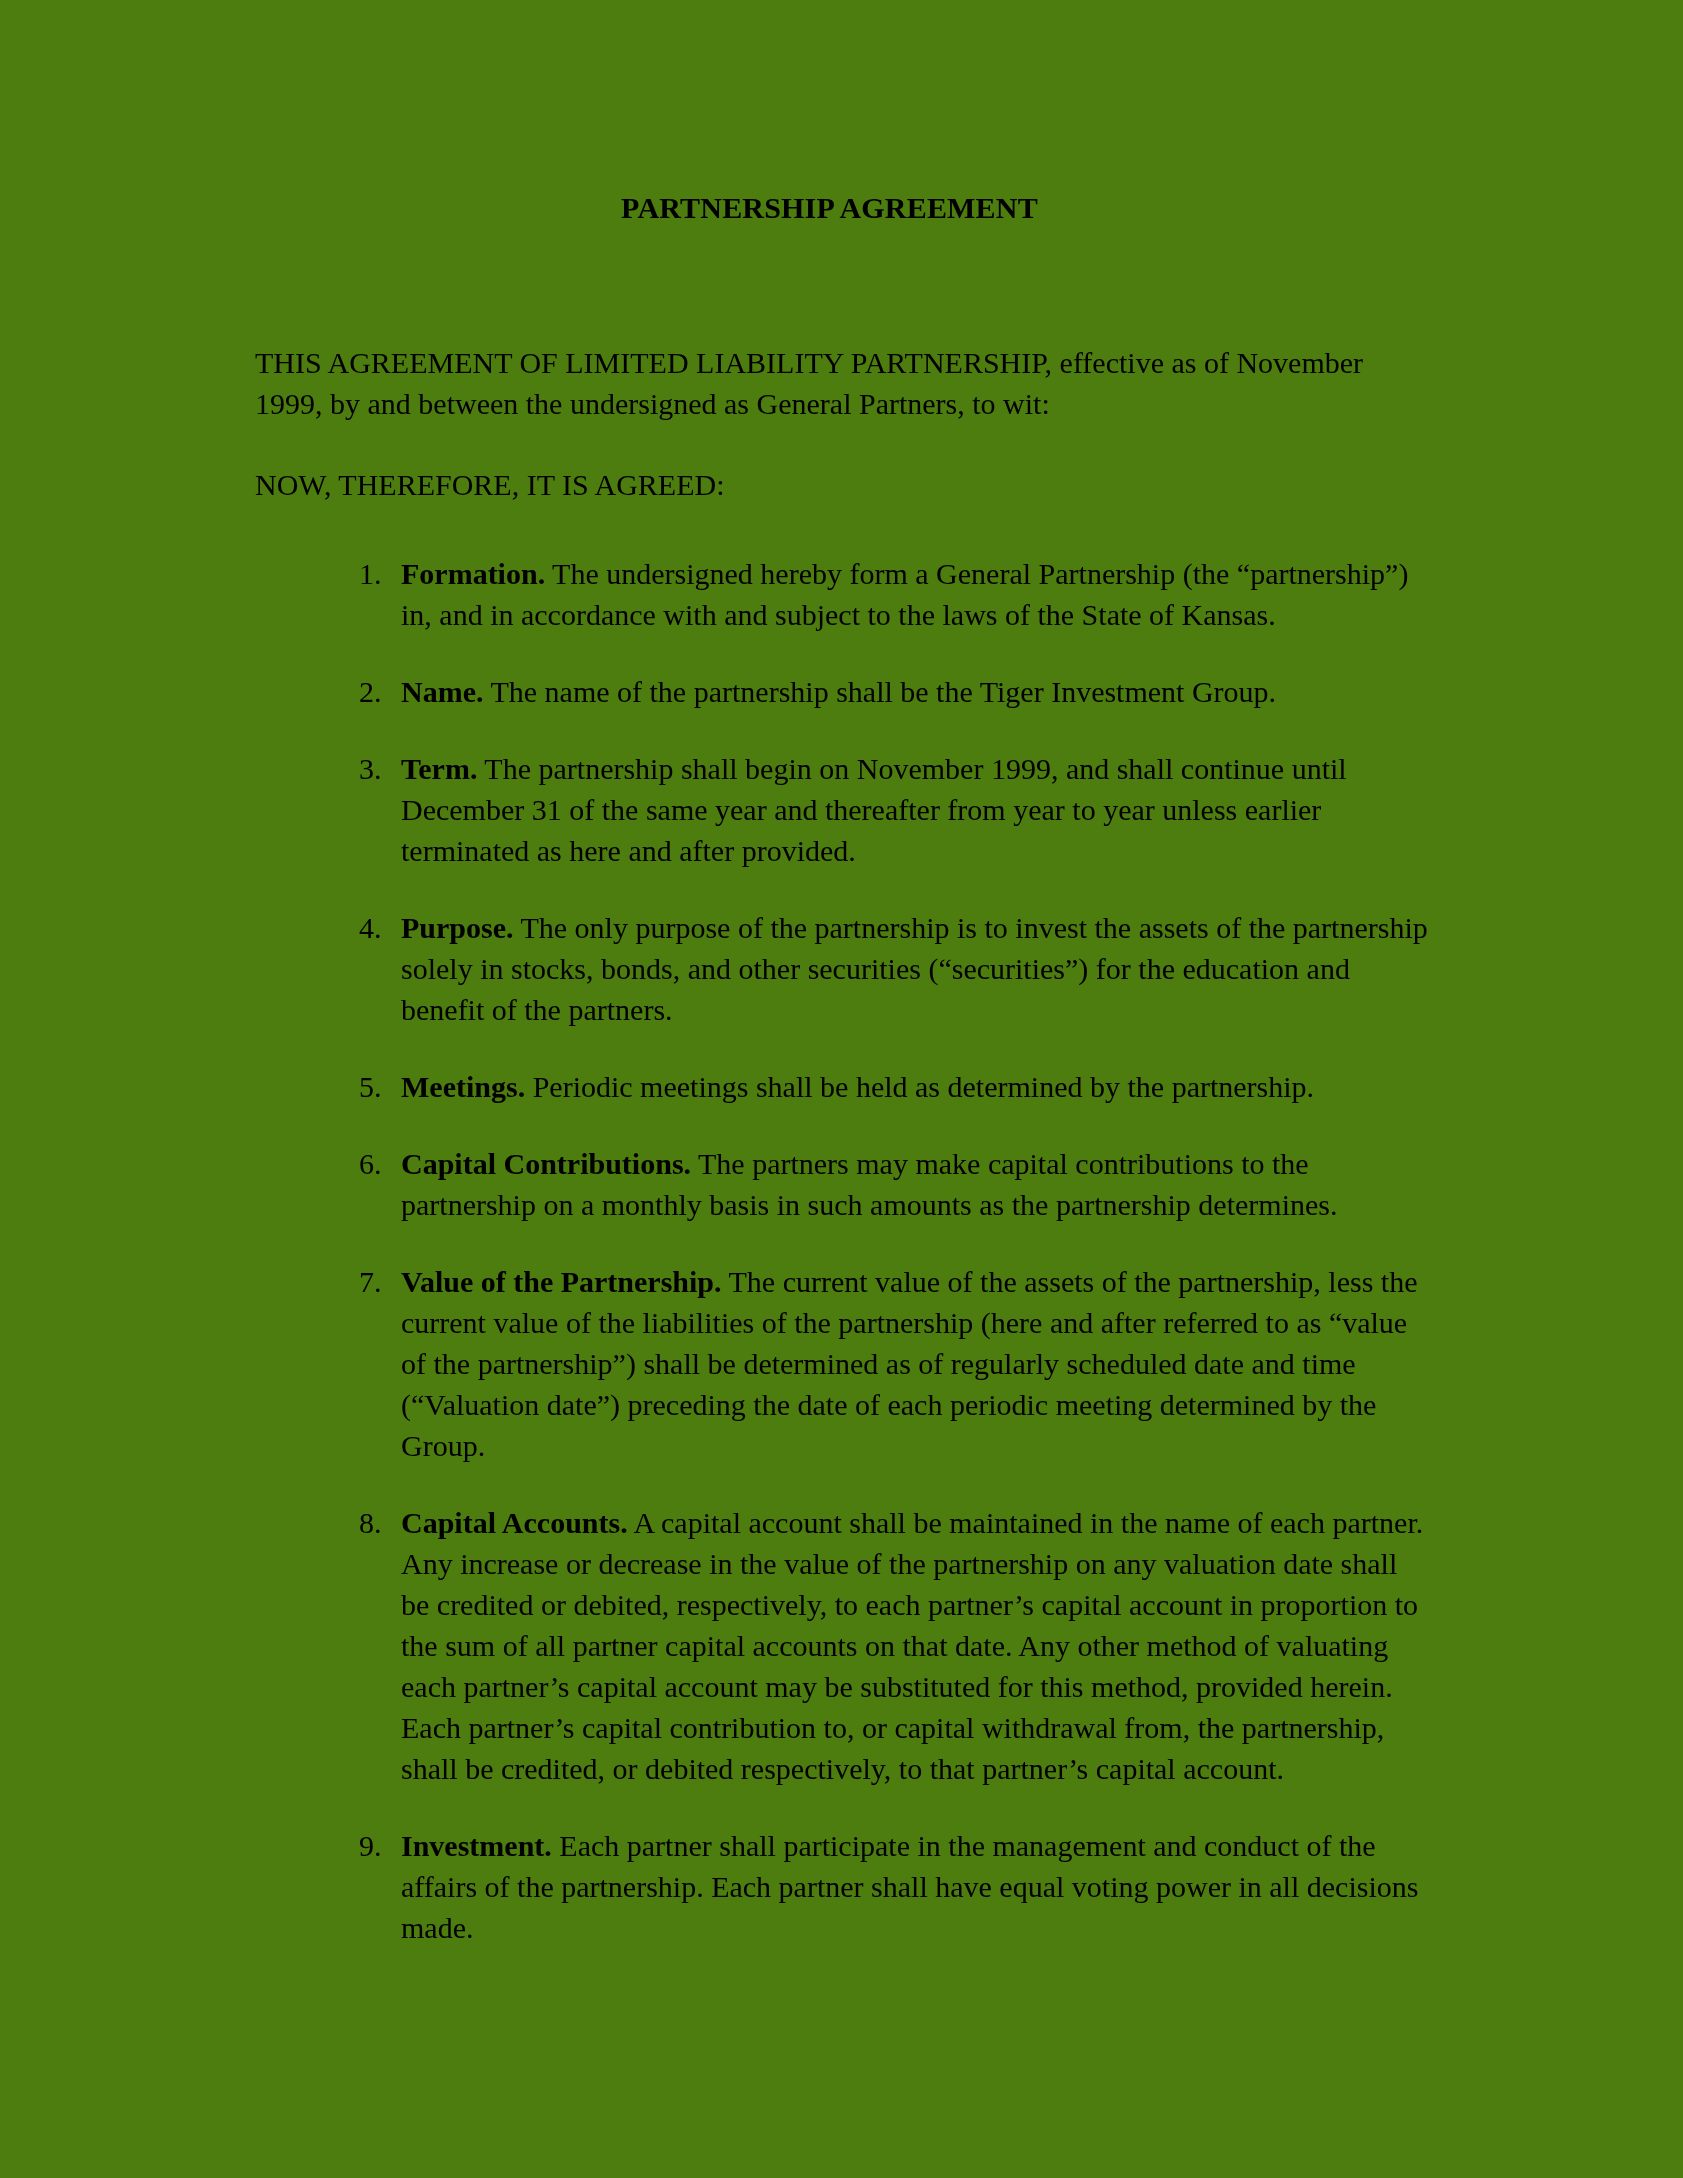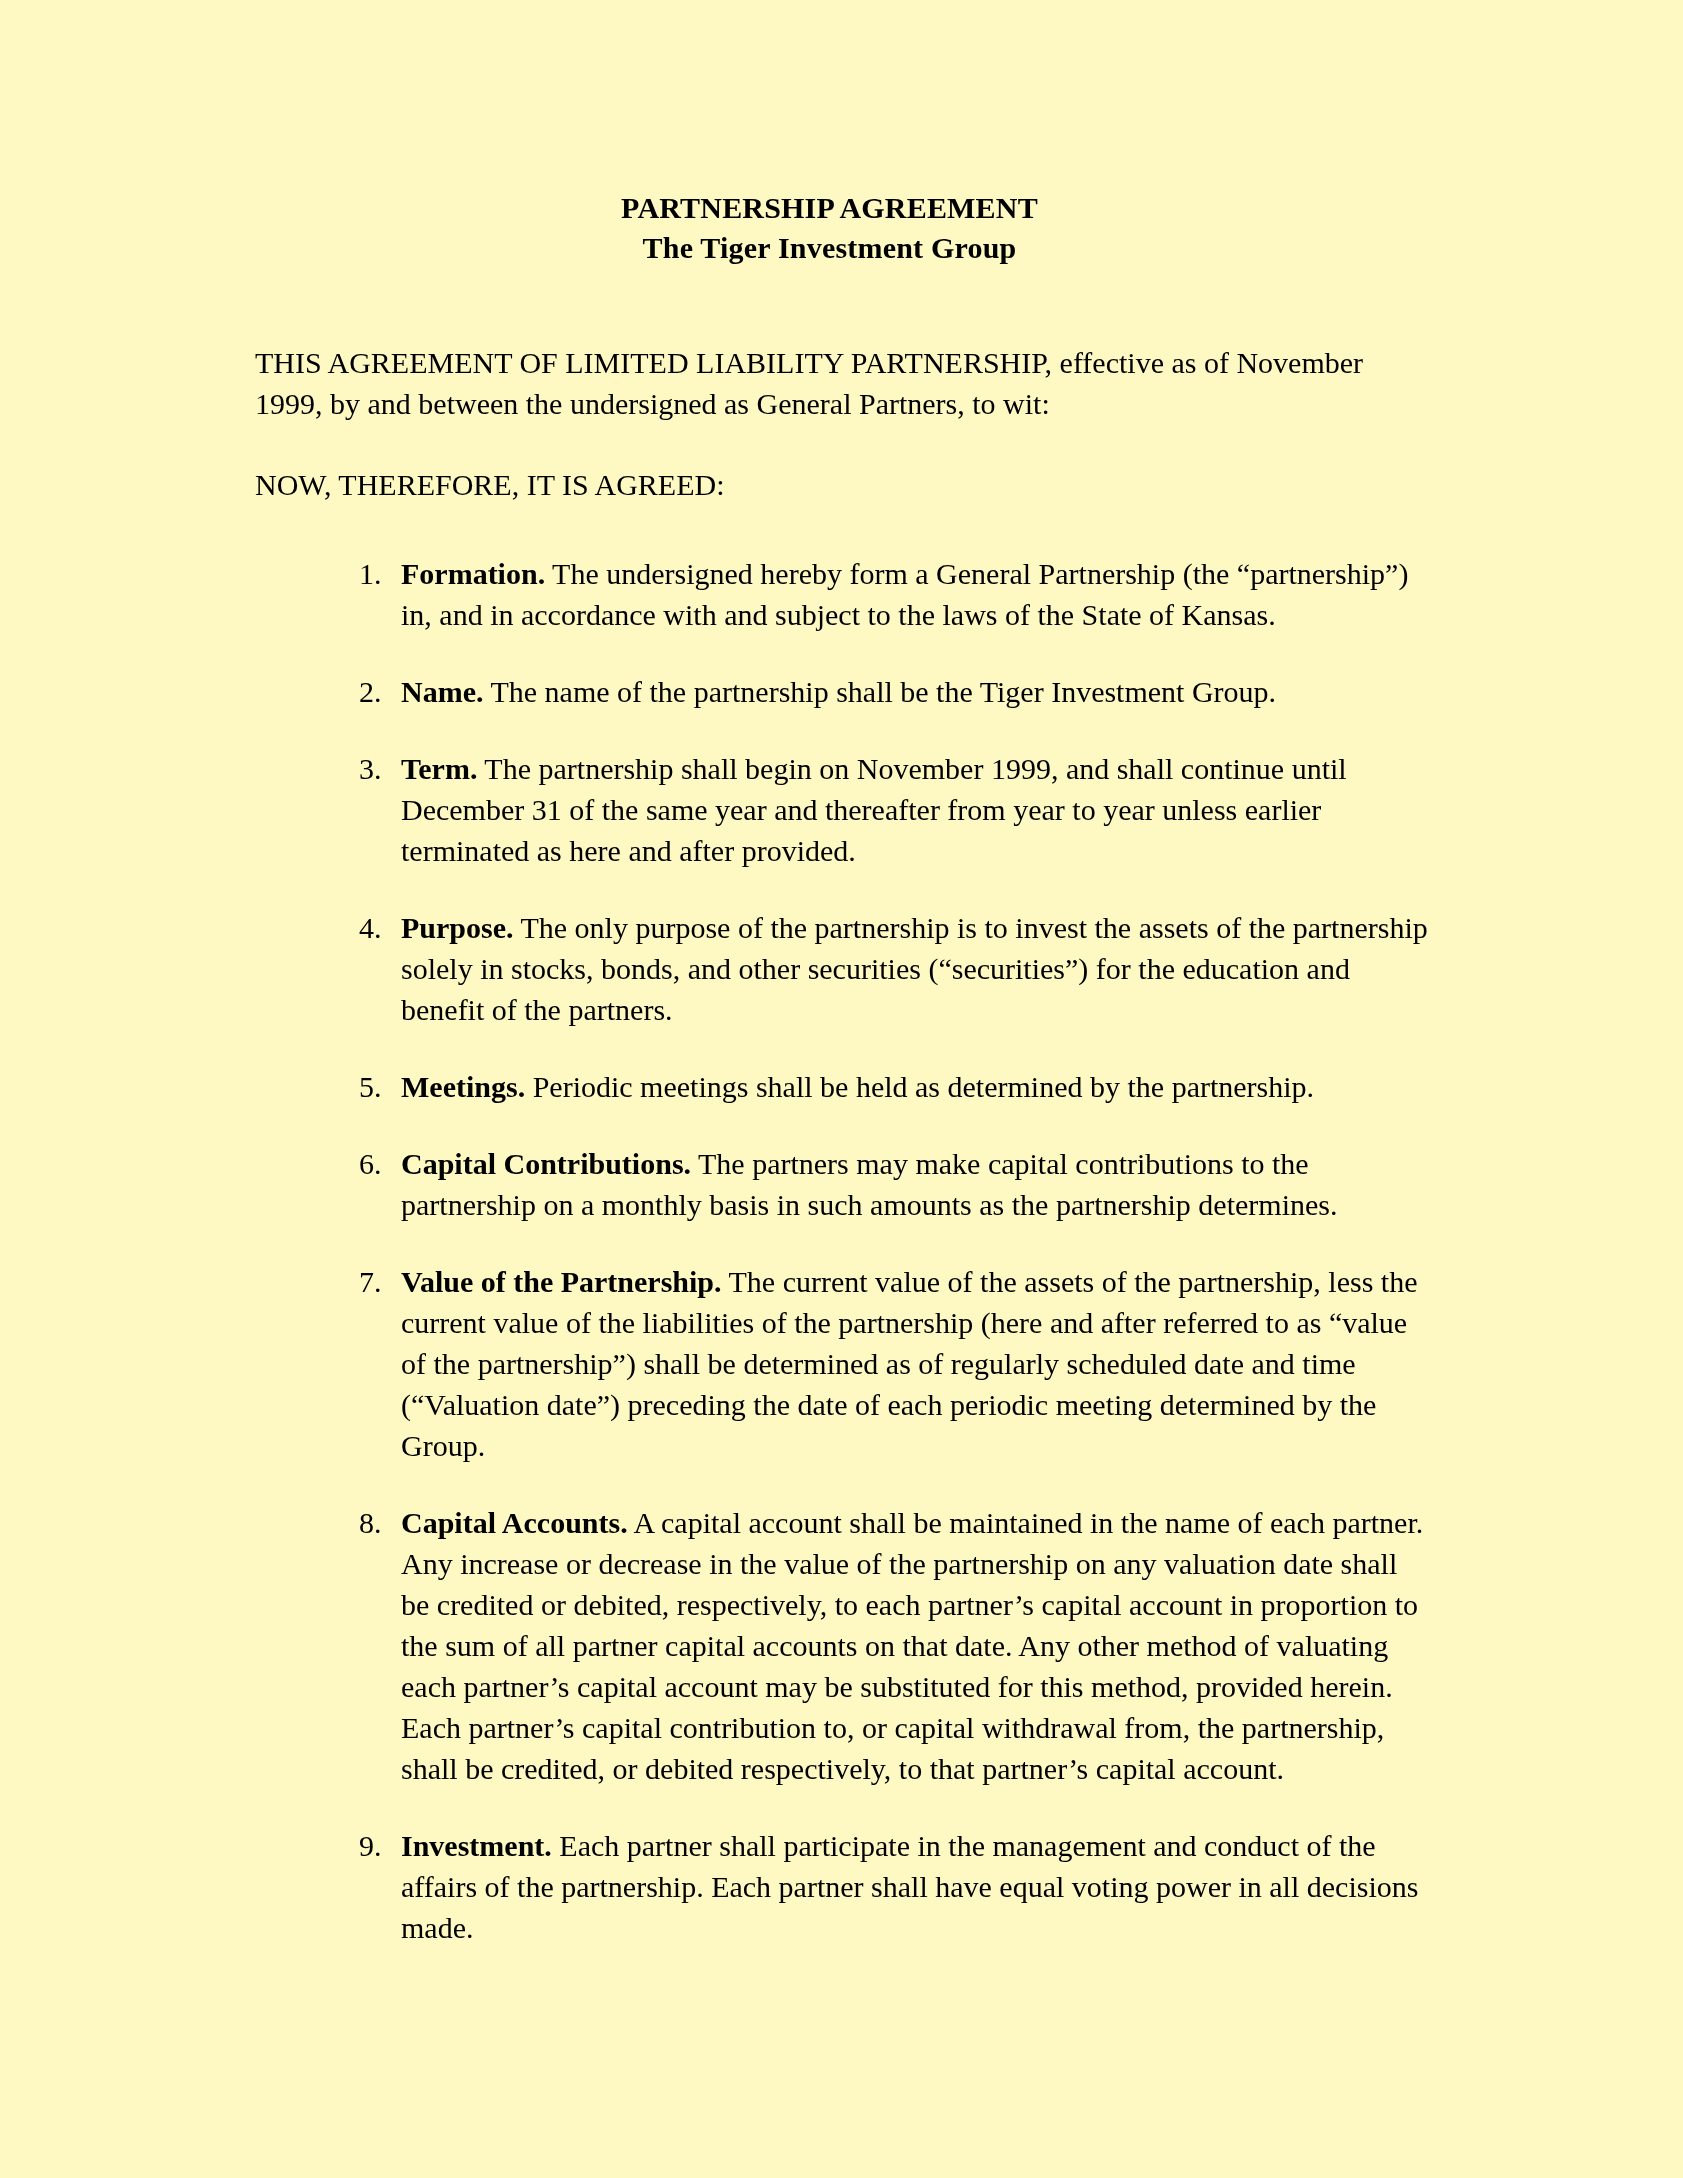--- a/index.html
+++ b/index.html
@@ -5,21 +5,21 @@
 <style>
   html, body {
     margin: 0;
     padding: 0;
     background: #ffffff;
   }
   .page {
     position: relative;
     width: 1683px;
     height: 2178px;
-    background: #fef9c3;
+    background: #4d7c0f;
     margin: 0 auto;
     overflow: hidden;
     font-family: "Liberation Serif", "DejaVu Serif", serif;
     color: #000000;
     box-sizing: border-box;
   }
 
   
   .title-block {
     position: absolute;
@@ -88,21 +88,20 @@
     font-weight: normal;
   }
 </style>
 </head>
 <body>
 
 <div class="page">
 
   <div class="title-block">
     <div class="doc-title">PARTNERSHIP AGREEMENT</div>
-    <div class="doc-subtitle">The Tiger Investment Group</div>
   </div>
 
   <div class="body-block">
 
     <p class="para intro">THIS AGREEMENT OF LIMITED LIABILITY PARTNERSHIP, effective as of November 1999, by and between the undersigned as General Partners, to wit:</p>
 
     <p class="para agreed">NOW, THEREFORE, IT IS AGREED:</p>
 
     <ol class="clauses">
         <li><span class="clause-num">1.</span><span class="clause-heading">Formation.</span><span class="clause-body"> The undersigned hereby form a General Partnership (the “partnership”) in, and in accordance with and subject to the laws of the State of Kansas.</span></li>

